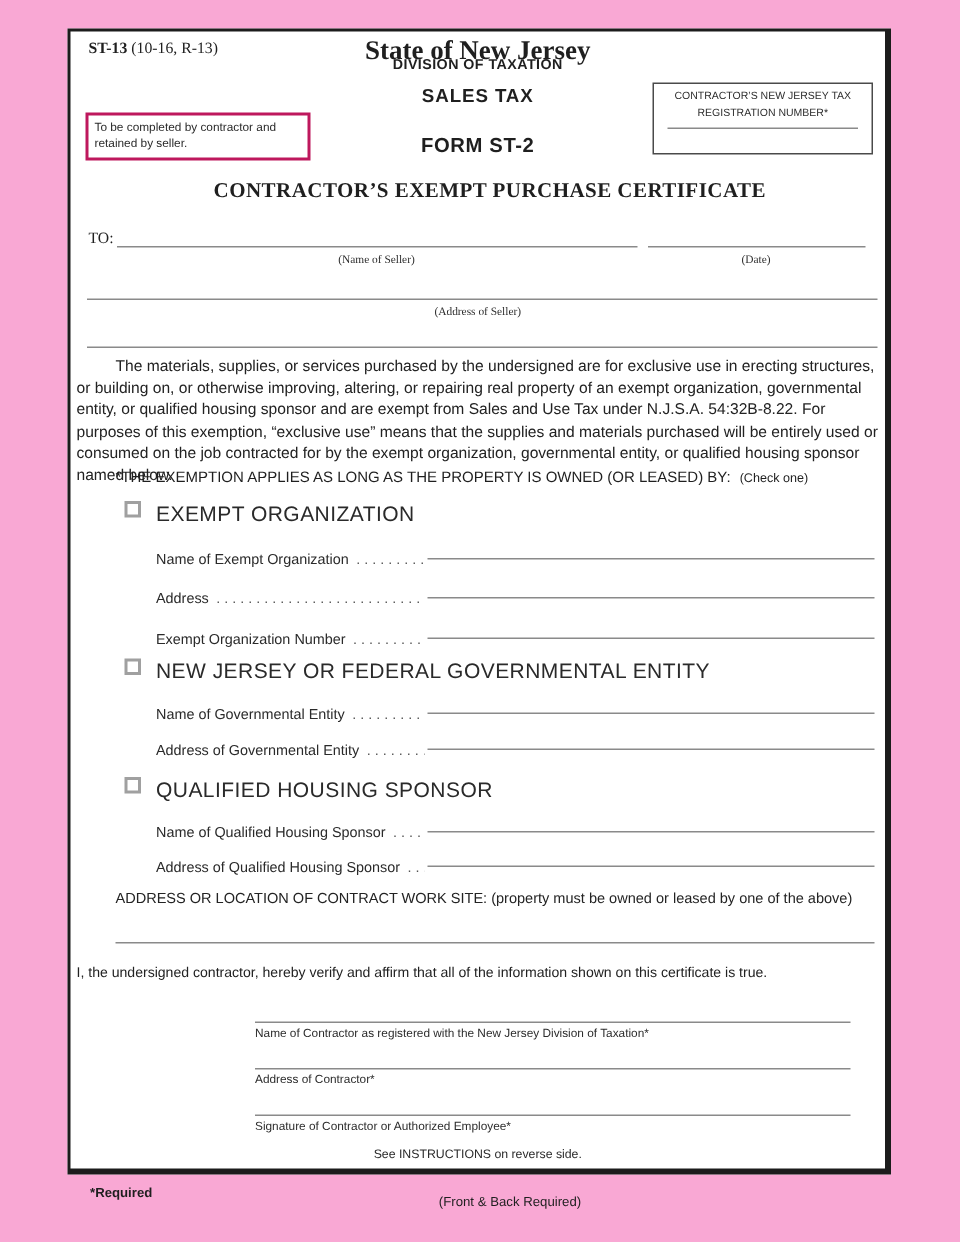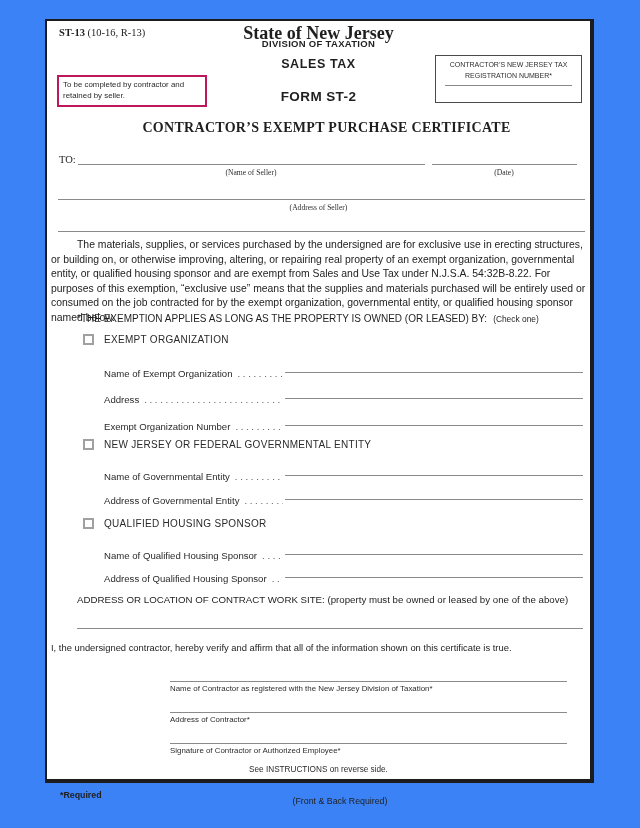--- a/index.html
+++ b/index.html
@@ -1,17 +1,17 @@
 <!DOCTYPE html>
 <html><head>
 <meta charset="utf-8">
 <style>
   html,body{margin:0;padding:0;}
   body{background:#ffffff;font-family:"Liberation Sans",sans-serif;-webkit-font-smoothing:antialiased;}
-  .page{position:relative;width:640px;height:828px;background:#3b82f6;overflow:hidden;color:#1f1f1f;}
+  .page{position:relative;width:640px;height:828px;background:#f9a8d4;overflow:hidden;color:#1f1f1f;}
   .form-box{position:absolute;left:45px;top:19px;width:549px;height:764px;box-sizing:border-box;
     border:2px solid #1c1c1c;border-right-width:4px;border-bottom-width:4px;background:#fff;}
   .abs{position:absolute;}
   .serif{font-family:"Liberation Serif",serif;}
   .sans{font-family:"Liberation Sans",sans-serif;}
   .b{font-weight:bold;}
   .ctr{left:0;right:0;text-align:center;}
 
   
   .hdr-code{left:12px;top:6px;font-size:10.5px;}
@@ -41,21 +41,21 @@
   .cap-addr{left:50%;top:182px;}
   .rule2{left:11px;right:5px;top:210px;}
 
   
   .para{left:4px;right:4px;top:217px;font-size:10.4px;line-height:14.6px;text-indent:26px;color:#222;}
   .exemption{left:30px;top:292px;font-size:10px;white-space:nowrap;}
   .checkone{font-size:8.4px;margin-left:6px;}
 
   
   .chk{width:11px;height:11px;border:2px solid #a0a0a0;background:#fff;box-sizing:border-box;}
-  .sec-hdr{font-size:10px;letter-spacing:.3px;color:#2a2a2a;}
+  .sec-hdr{font-size:14px;letter-spacing:.3px;color:#2a2a2a;}
   .frow{left:57px;right:7px;height:13px;}
   .fl{display:inline-block;width:179px;overflow:hidden;white-space:nowrap;font-size:9.6px;color:#2a2a2a;vertical-align:bottom;}
   .fdots{color:#555;margin-left:5px;font-size:9.6px;}
   .fline{position:absolute;left:181px;right:0;bottom:1px;border-bottom:1px solid #8a8a8a;}
 
   .worksite{left:30px;right:6px;top:573px;font-size:9.7px;color:#232323;}
   .work-line{left:30px;right:7px;top:607px;}
 
   .affirm{left:4px;right:4px;top:621px;font-size:9.4px;color:#222;}
 

